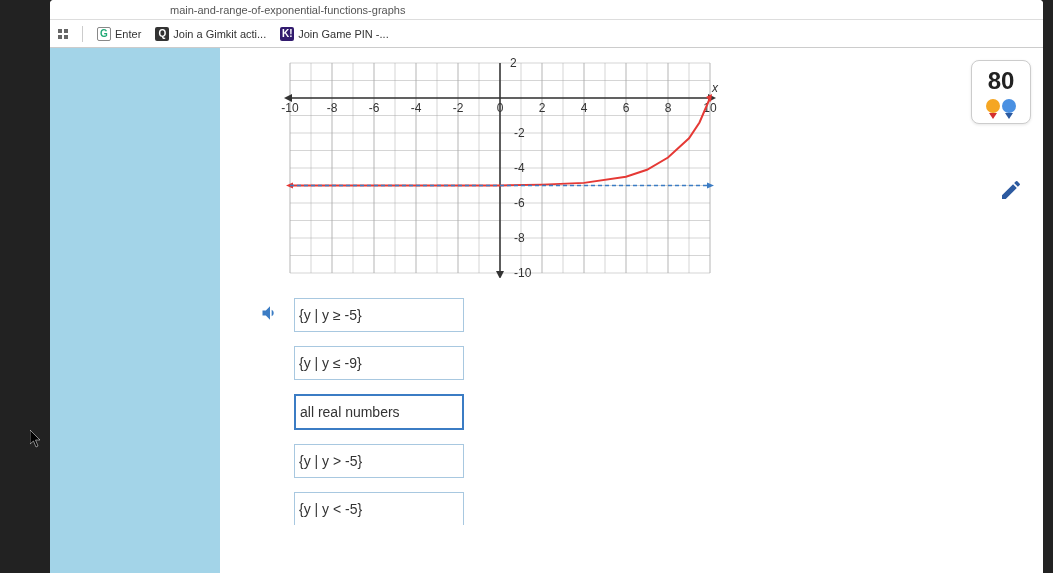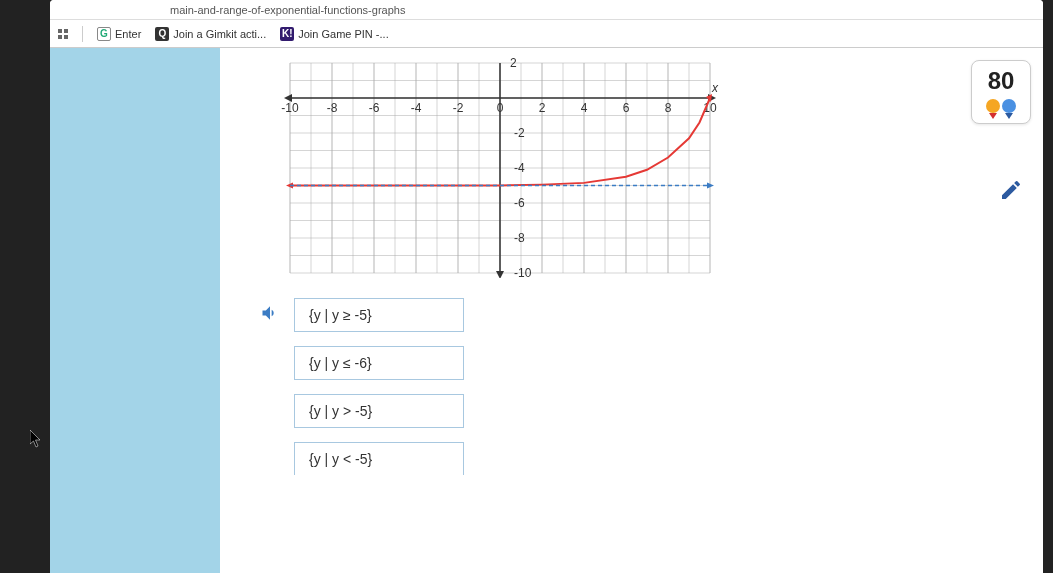--- a/index.html
+++ b/index.html
@@ -13,21 +13,21 @@
   .apps-icon span { background: #666; }
   .divider { width: 1px; height: 16px; background: #ccc; }
   .content { display: flex; height: calc(100% - 48px); }
   .sidebar-left { width: 170px; background: #a3d4e8; flex-shrink: 0; }
   .main { flex: 1; background: #fff; padding: 10px 20px; position: relative; }
   .chart-container { width: 440px; height: 220px; position: relative; margin-left: 40px; }
   .chart-svg { width: 100%; height: 100%; }
   .answers { margin-top: 20px; margin-left: 20px; }
   .answer-row { display: flex; align-items: center; gap: 10px; margin-bottom: 14px; }
   .speaker { width: 24px; color: #3b7cc4; font-size: 16px; cursor: pointer; }
-  .answer-box { border: 1px solid #a8c8e0; padding: 8px 14px; width: 170px; font-size: 14px; color: #333; cursor: pointer; background: #fff; }
+  .answer-box { border: 1px solid #a8c8e0; padding: 8px 4px; width: 170px; font-size: 14px; color: #333; cursor: pointer; background: #fff; }
   .answer-box.selected { border: 2px solid #3b7cc4; }
   .score-box { position: absolute; top: 12px; right: 12px; width: 60px; background: #fff; border: 1px solid #ccc; border-radius: 8px; text-align: center; padding: 6px 4px; box-shadow: 0 1px 3px rgba(0,0,0,.1); }
   .score-num { font-size: 24px; font-weight: bold; color: #222; }
   .ribbons { display: flex; justify-content: center; gap: 2px; margin-top: 4px; }
   .ribbon { width: 14px; height: 18px; position: relative; }
   .ribbon .circle { width: 14px; height: 14px; border-radius: 50%; }
   .ribbon .tail { position: absolute; bottom: -2px; left: 3px; width: 0; height: 0; border-left: 4px solid transparent; border-right: 4px solid transparent; }
   .r1 .circle { background: #f5a623; }
   .r1 .tail { border-top: 6px solid #d32f2f; }
   .r2 .circle { background: #4a90e2; }
@@ -159,21 +159,25 @@
         <div class="answer-row">
           <div class="speaker">
             <svg viewBox="0 0 24 24" width="20" height="20" fill="#3b7cc4">
                 <path d="M3 9v6h4l5 5V4L7 9H3zm13.5 3a4.5 4.5 0 0 0-2.5-4v8a4.5 4.5 0 0 0 2.5-4z"></path>
               </svg>
           </div>
           <div class="answer-box">{y | y ≥ -5}</div>
         </div>
         <div class="answer-row">
           <div class="speaker"></div>
-          <div class="answer-box">{y | y ≤ -6}</div>
+          <div class="answer-box">{y | y ≤ -9}</div>
+        </div>
+        <div class="answer-row">
+          <div class="speaker"></div>
+          <div class="answer-box selected">all real numbers</div>
         </div>
         <div class="answer-row">
           <div class="speaker"></div>
           <div class="answer-box">{y | y &gt; -5}</div>
         </div>
         <div class="answer-row">
           <div class="speaker"></div>
           <div class="answer-box" style="border-bottom:none">{y | y &lt; -5}</div>
         </div>
       </div>

